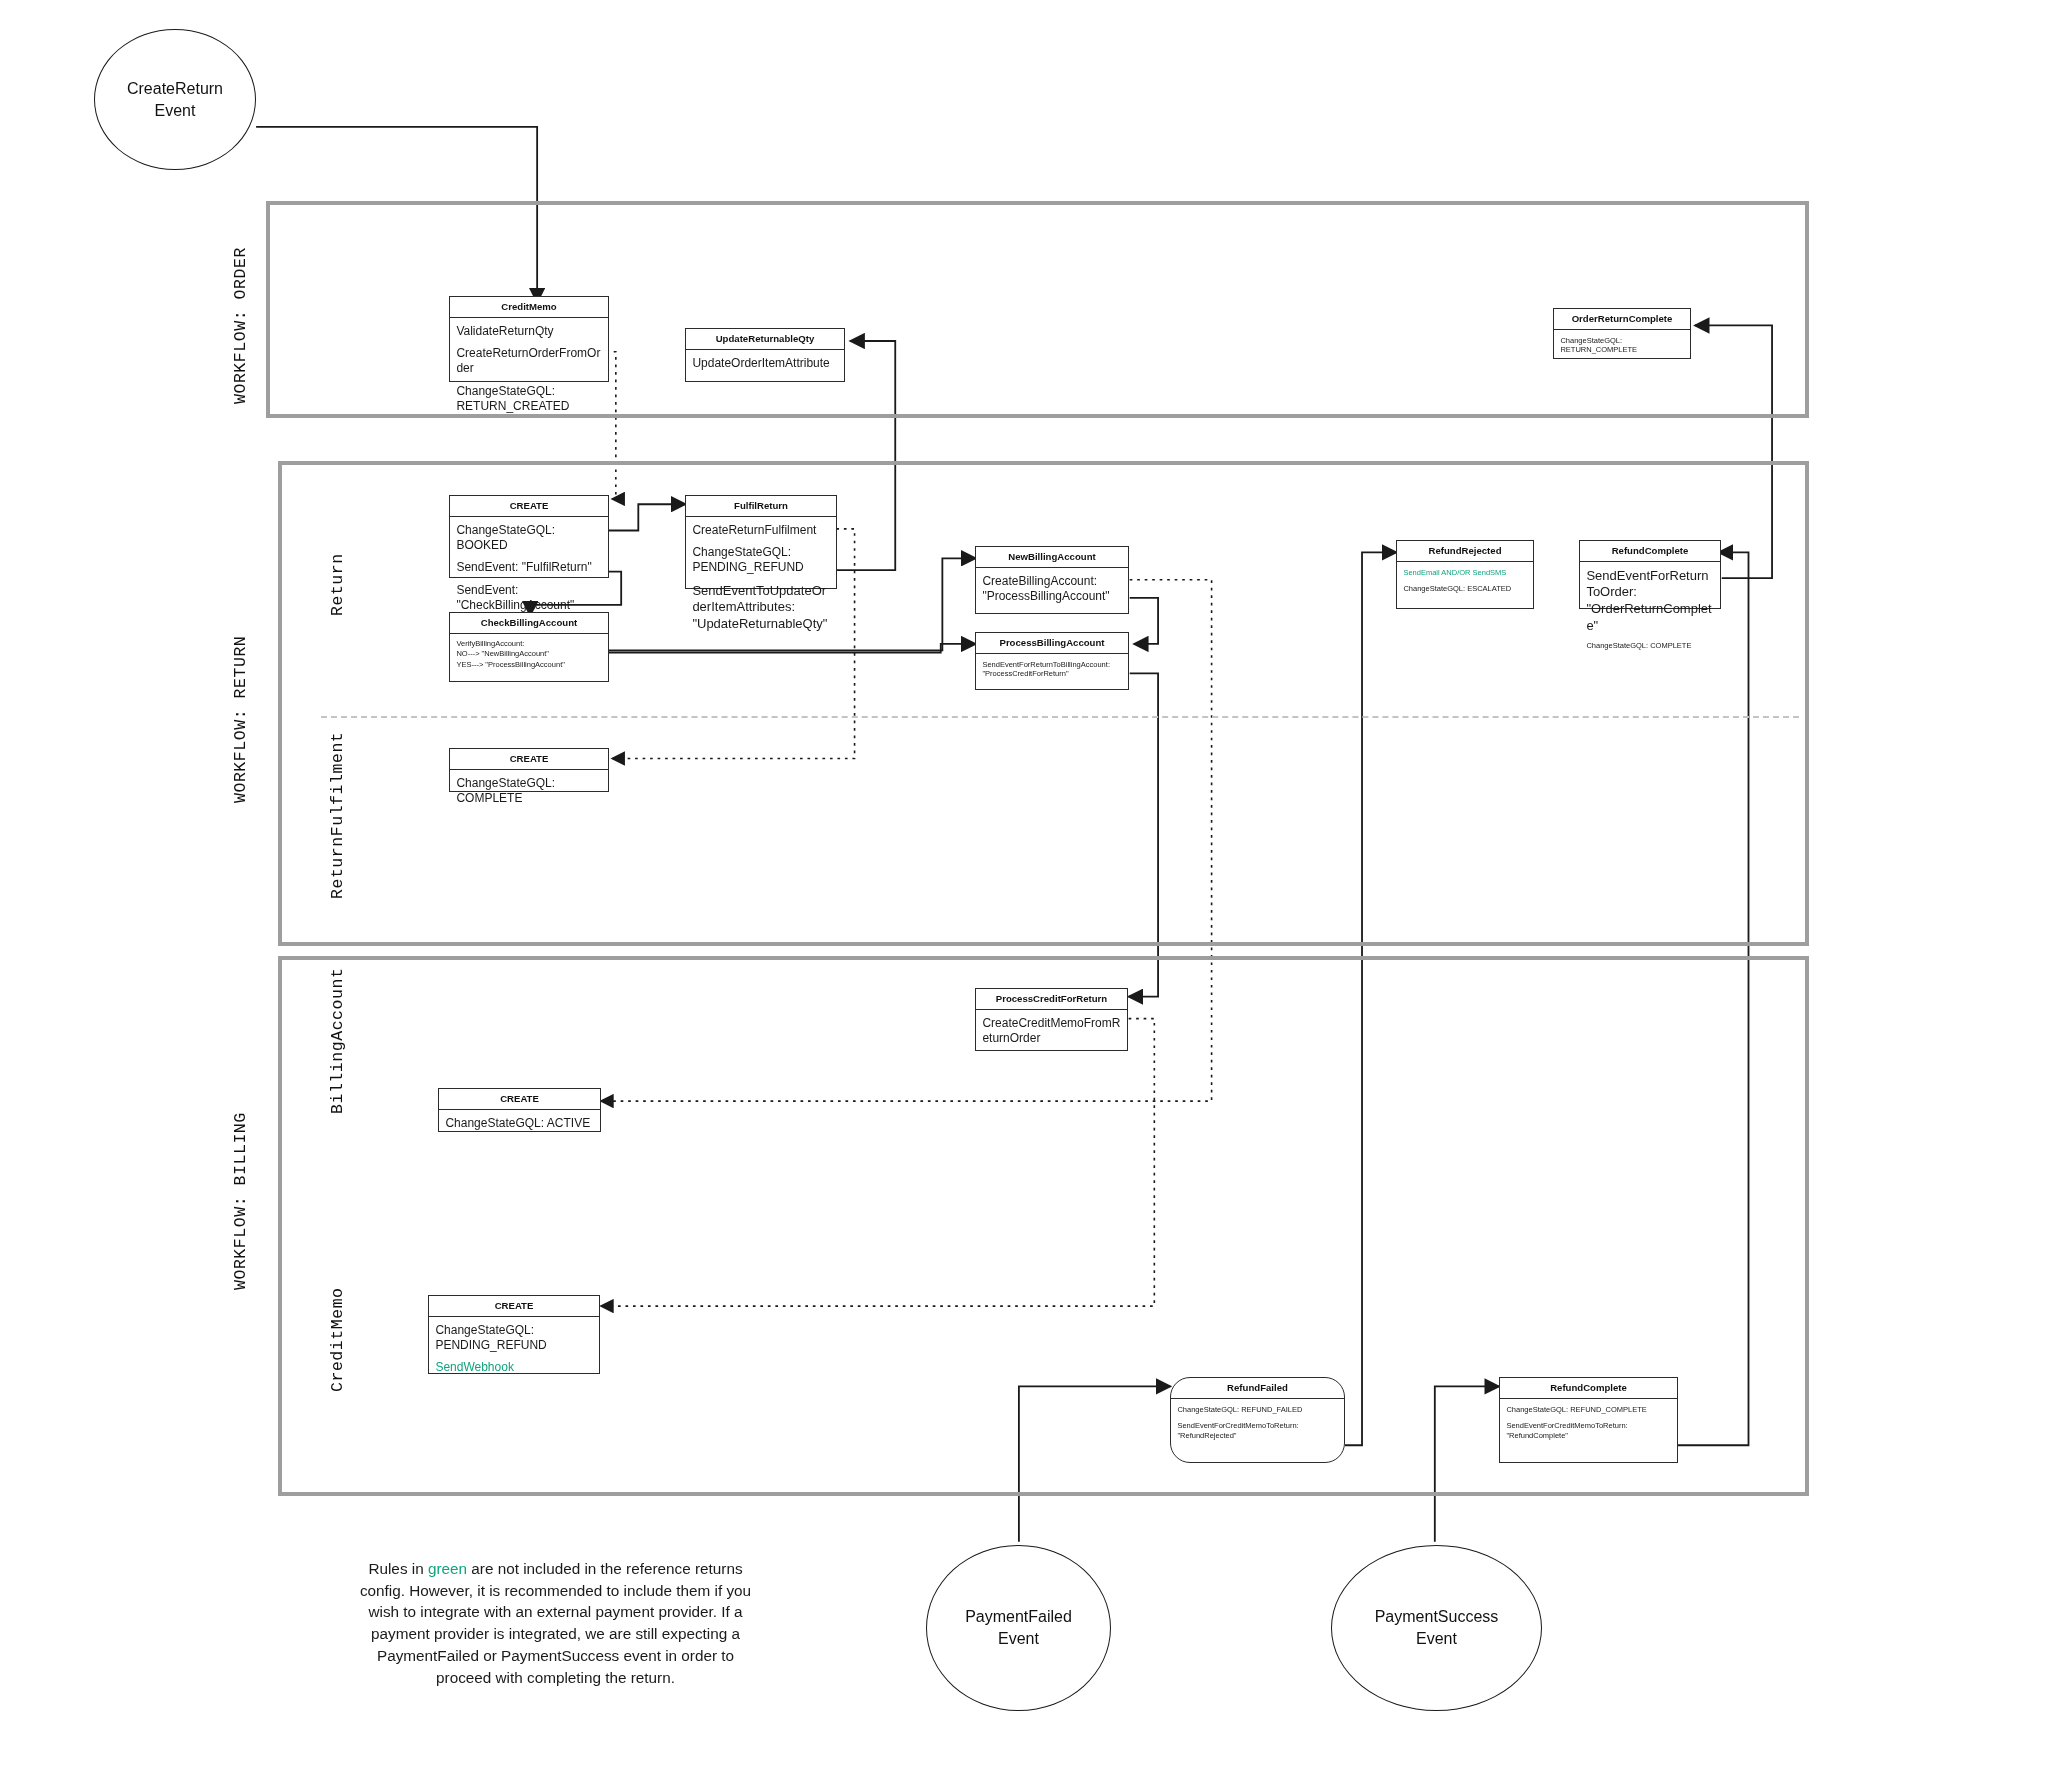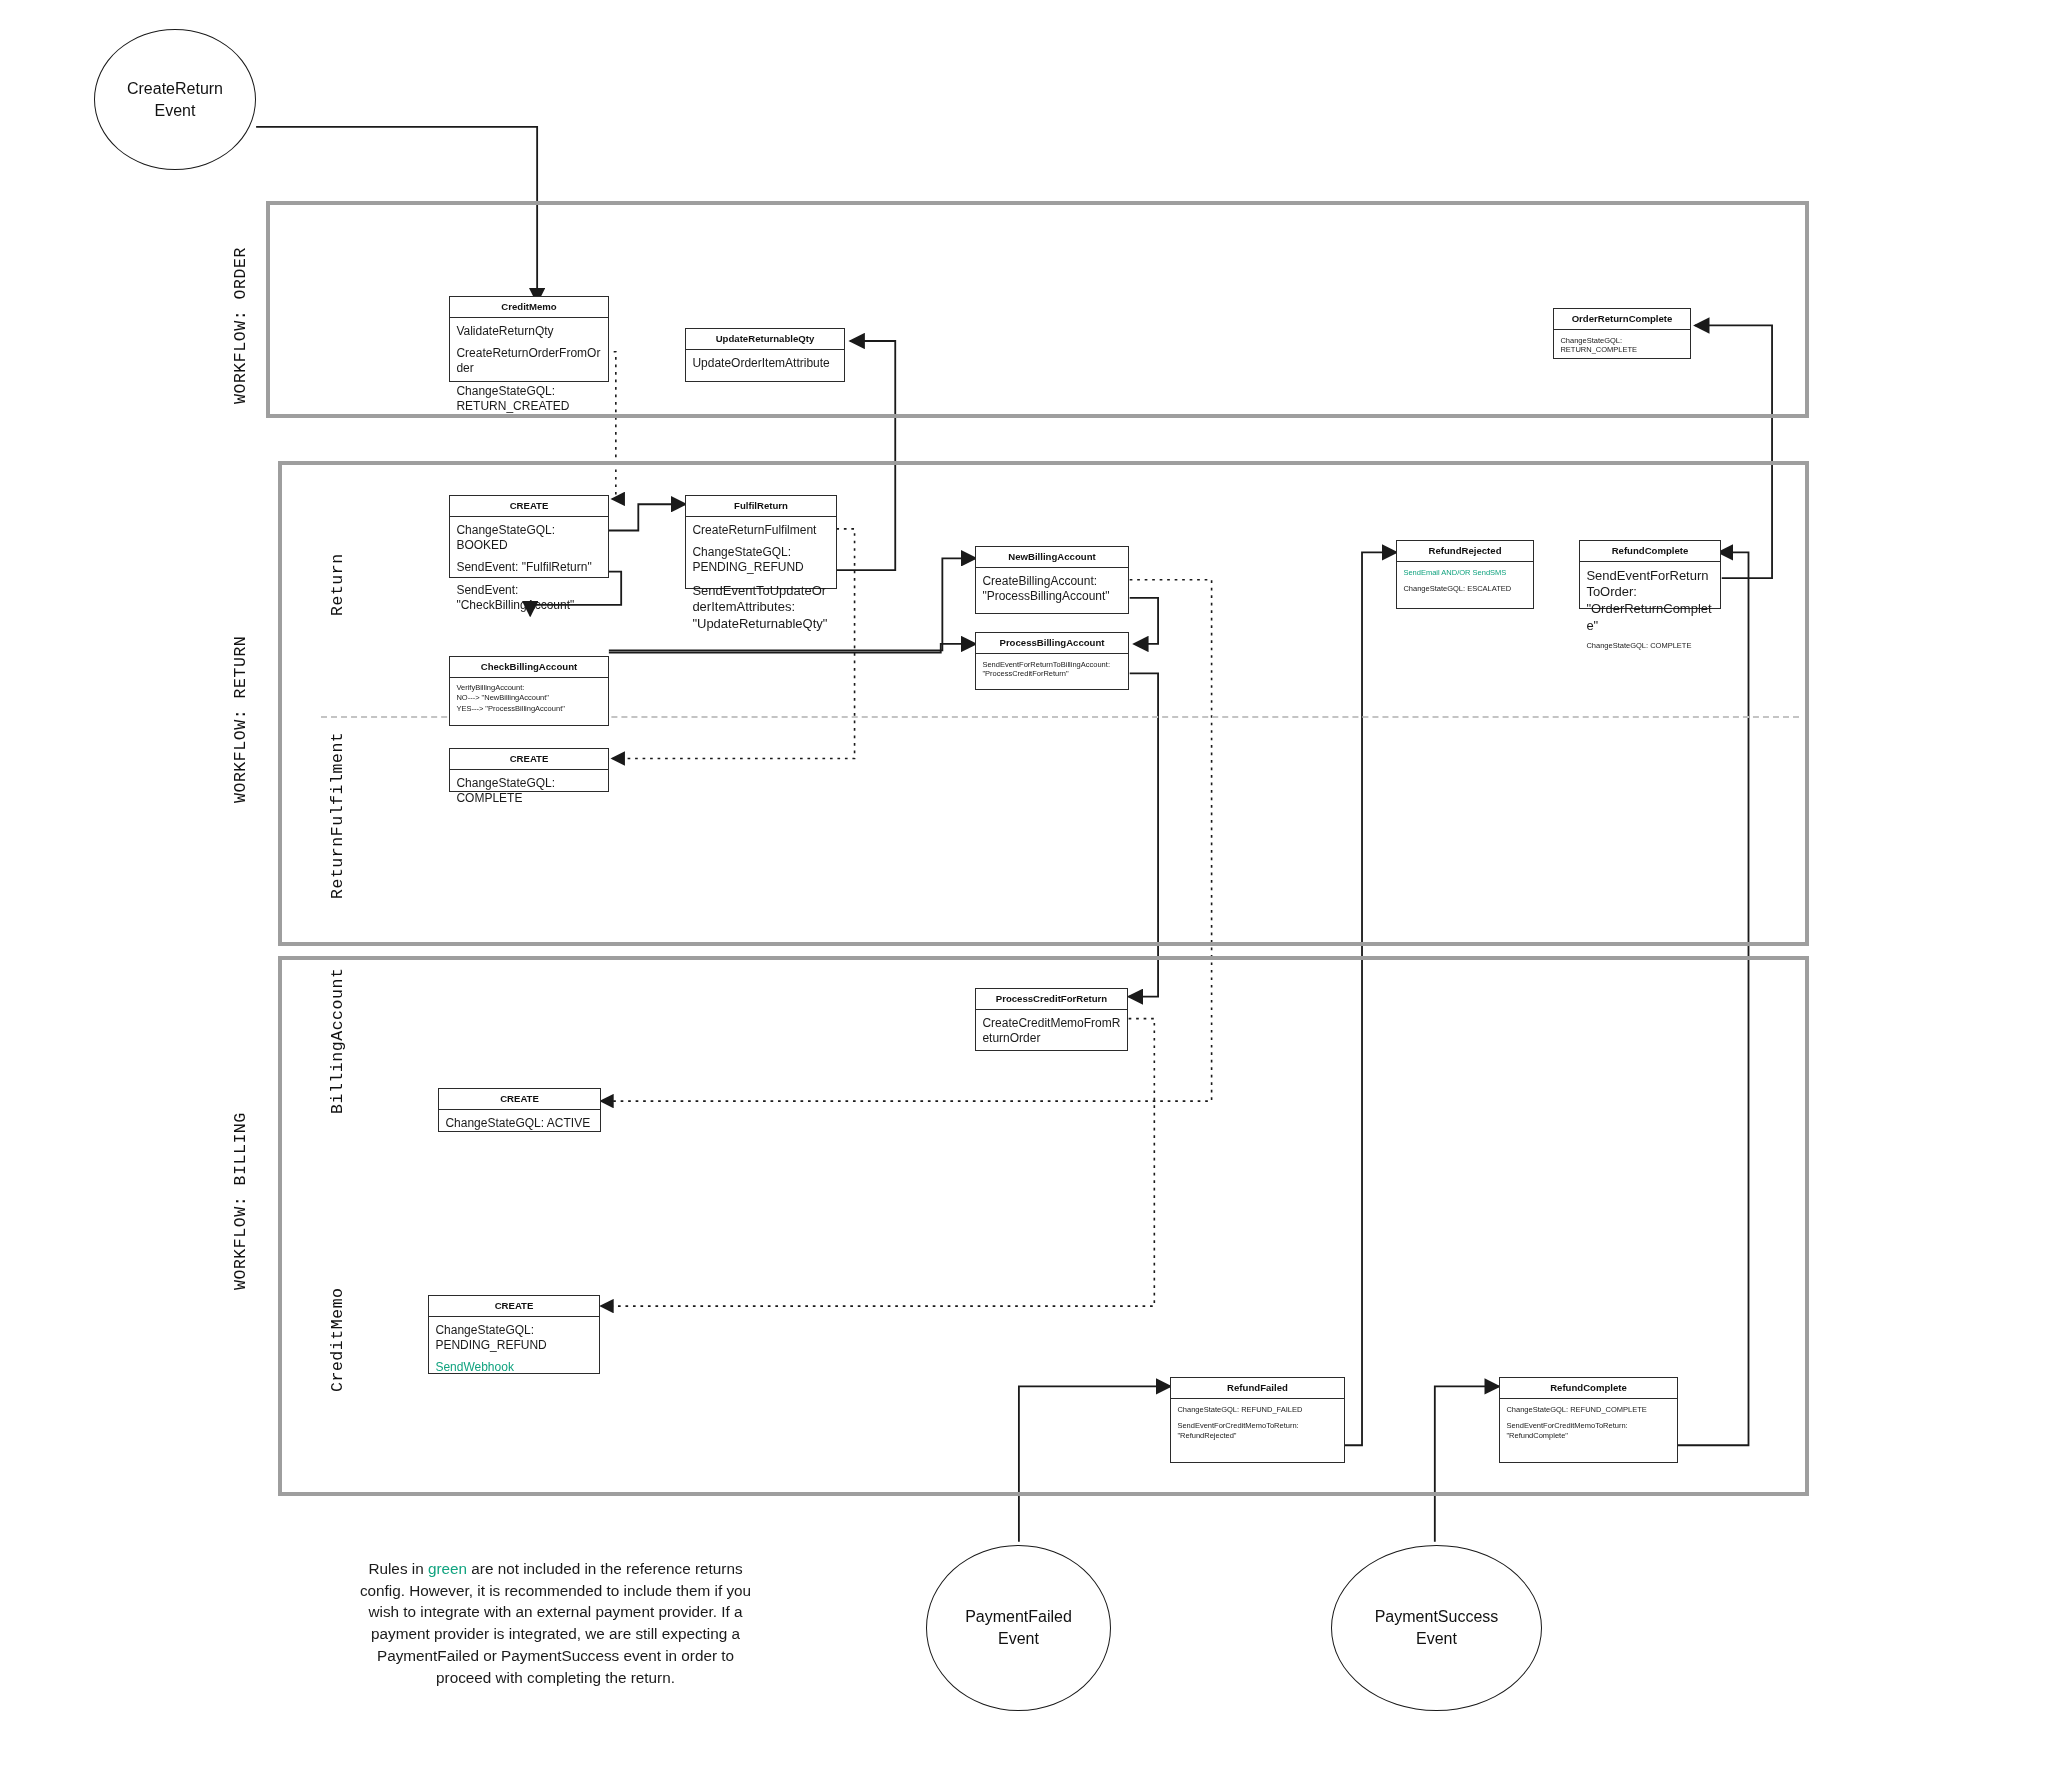--- a/index.html
+++ b/index.html
@@ -164,21 +164,21 @@
 
   <div class="node" style="left:685px;top:495px;width:152px;height:94px;">
     <div class="hdr">FulfilReturn</div>
     <div class="body">
       <div class="rule">CreateReturnFulfilment</div>
       <div class="rule">ChangeStateGQL: PENDING_REFUND</div>
       <div class="rule" style="font-size:13px;">SendEventToUpdateOrderItemAttributes: "UpdateReturnableQty"</div>
     </div>
   </div>
 
-  <div class="node" style="left:449px;top:612px;width:160px;height:70px;margin-top:44px;">
+  <div class="node" style="left:449px;top:612px;width:160px;height:70px;">
     <div class="hdr">CheckBillingAccount</div>
     <div class="body" style="padding-top:4.3px;">
       <div class="rule" style="margin-bottom:1.1px;font-size:7.5px;">VerifyBillingAccount:</div>
       <div class="rule" style="margin-bottom:1.1px;font-size:7.5px;">NO---&gt; "NewBillingAccount"</div>
       <div class="rule" style="font-size:7.5px;">YES---&gt; "ProcessBillingAccount"</div>
     </div>
   </div>
 
   <div class="node" style="left:975px;top:546px;width:154px;height:68px;">
     <div class="hdr">NewBillingAccount</div>
@@ -232,21 +232,21 @@
   </div>
 
   <div class="node" style="left:428px;top:1295px;width:172px;height:79px;">
     <div class="hdr">CREATE</div>
     <div class="body">
       <div class="rule">ChangeStateGQL: PENDING_REFUND</div>
       <div class="rule green">SendWebhook</div>
     </div>
   </div>
 
-  <div class="node" style="left:1170px;top:1377px;width:175px;height:86px;">
+  <div class="node" style="left:1170px;top:1377px;width:175px;height:86px;border-radius:20px;">
     <div class="hdr">RefundFailed</div>
     <div class="body">
       <div class="rule" style="font-size:7.5px;">ChangeStateGQL: REFUND_FAILED</div>
       <div class="rule" style="font-size:7.5px;">SendEventForCreditMemoToReturn: "RefundRejected"</div>
     </div>
   </div>
 
   <div class="node" style="left:1499px;top:1377px;width:179px;height:86px;">
     <div class="hdr">RefundComplete</div>
     <div class="body">

